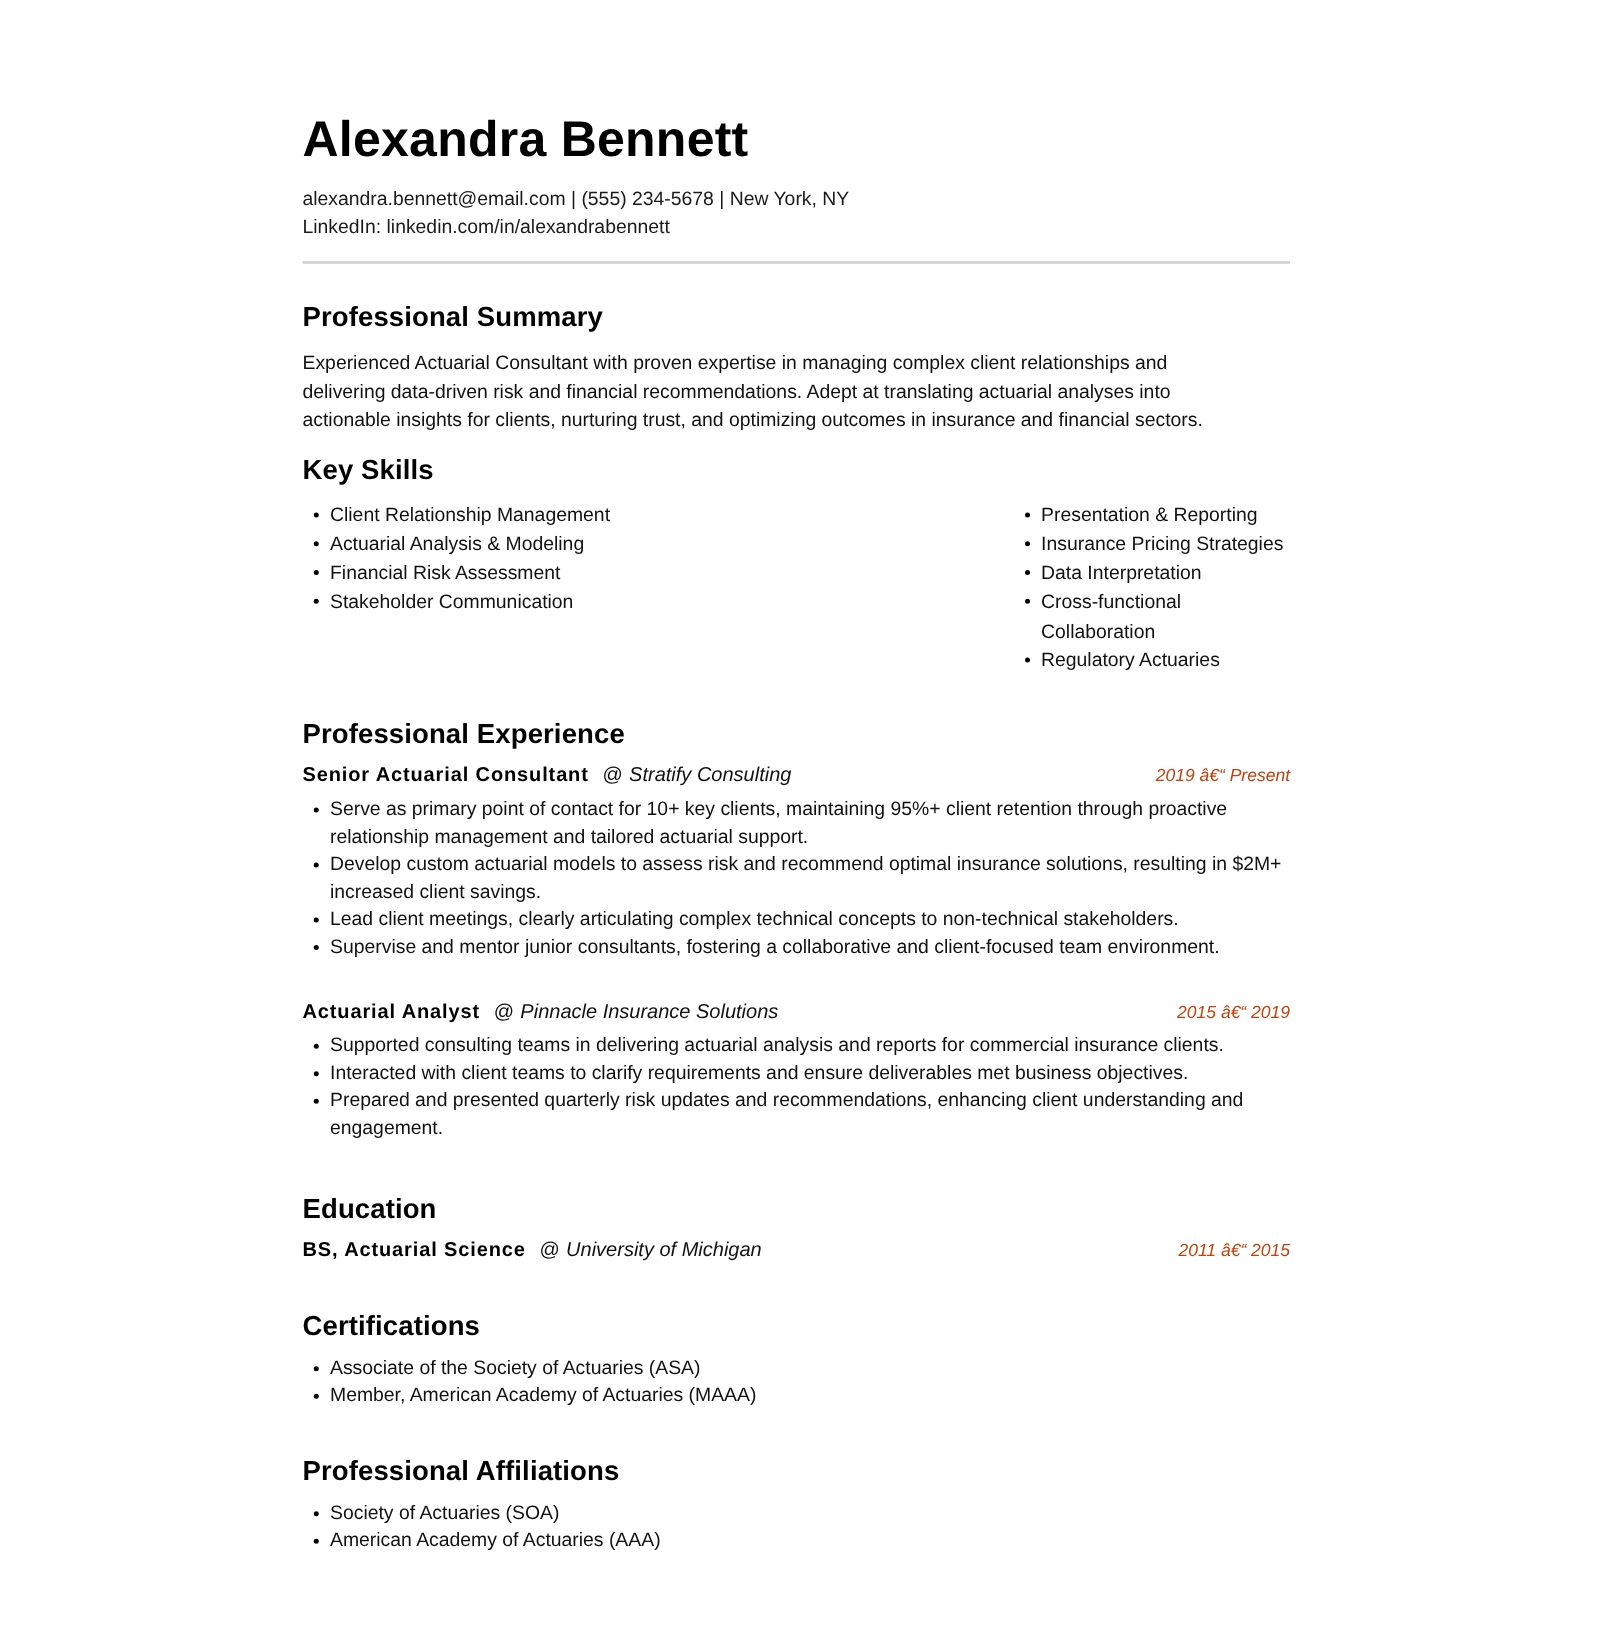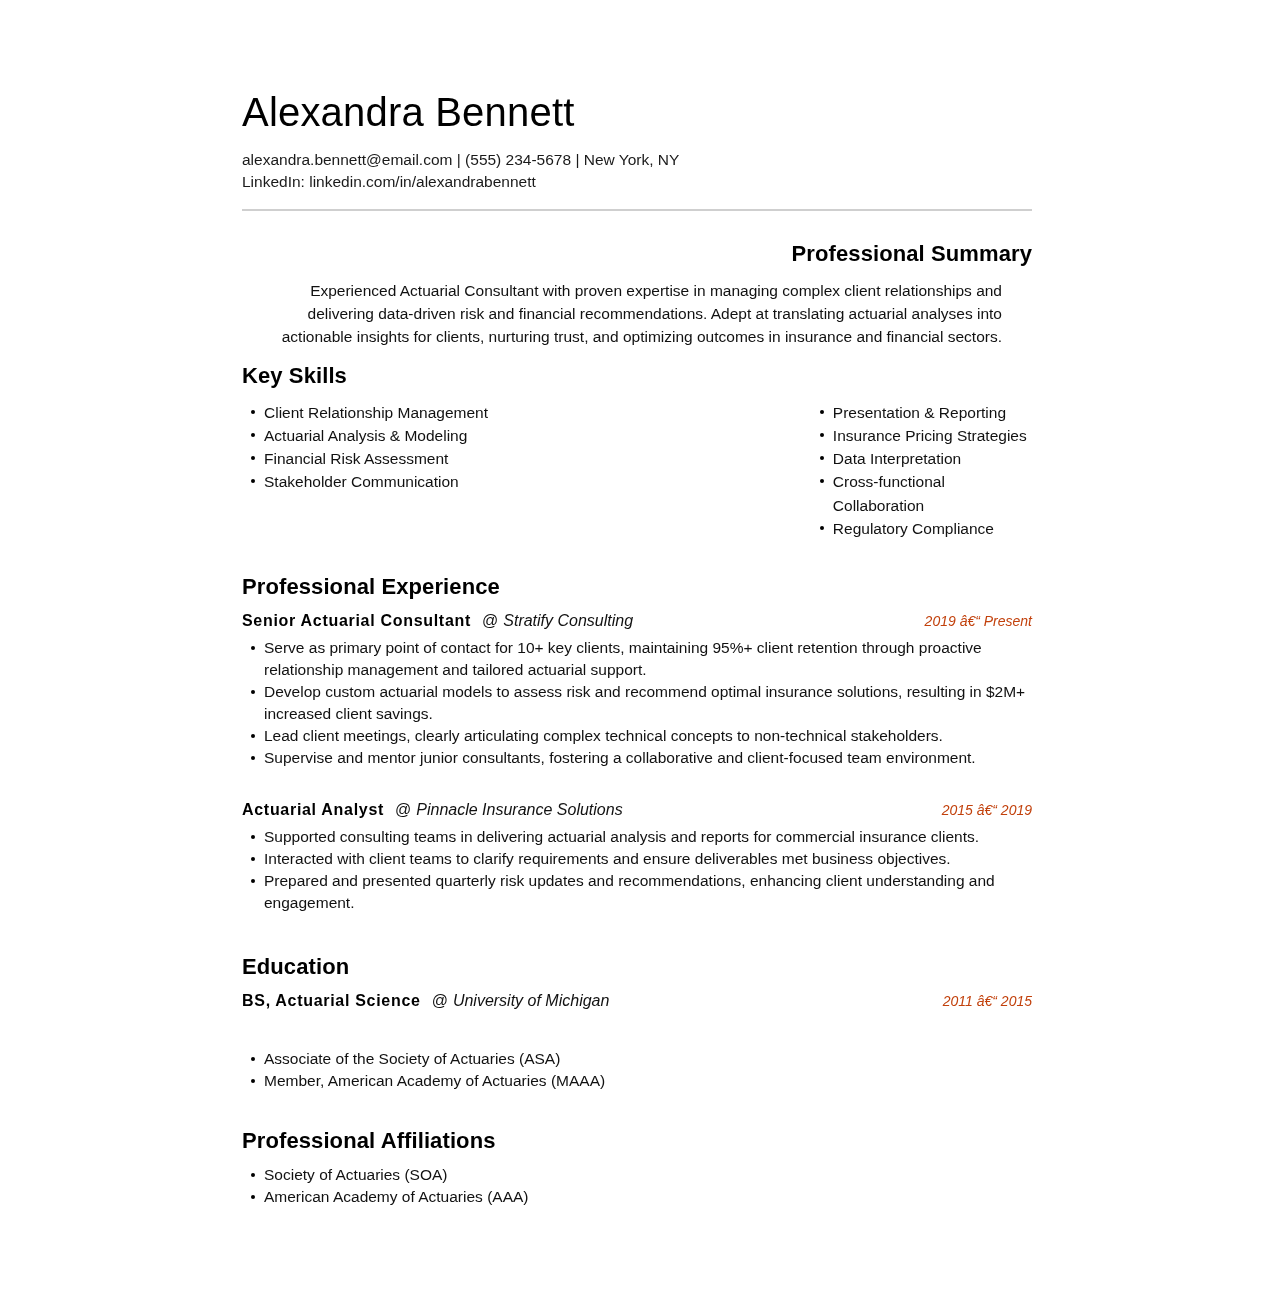--- a/index.html
+++ b/index.html
@@ -24,21 +24,21 @@
   .content {
     position: absolute;
     left: 242px;
     top: 90px;
     width: 790px;
   }
 
   
   .name {
     font-size: 40px;
-    font-weight: normal;
+    font-weight: bold;
     letter-spacing: 0.2px;
     line-height: 1.12;
     margin: 0 0 14px 0;
     color: #000;
   }
   .contact-line {
     font-size: 15.5px;
     line-height: 1.42;
     color: #1a1a1a;
   }
@@ -165,21 +165,21 @@
   }
   .entry .bullets > li {
     line-height: 1.42;
   }
 
   .exp-list .entry + .entry {
     margin-top: 32px;
   }
 
   
-  .sec-summary { margin-top: 30px; text-align: right; }
+  .sec-summary { margin-top: 30px; }
   .sec-skills { margin-top: 14px; }
   .sec-experience { margin-top: 34px; }
   .sec-education { margin-top: 40px; }
   .sec-certifications { margin-top: 38px; }
   .sec-affiliations { margin-top: 36px; }
 </style>
 </head>
 <body>
 
 <div class="page">
@@ -207,21 +207,21 @@
             <li>Financial Risk Assessment</li>
             <li>Stakeholder Communication</li>
           </ul>
         </div>
         <div class="skills-col right">
           <ul class="bullets">
             <li>Presentation &amp; Reporting</li>
             <li>Insurance Pricing Strategies</li>
             <li>Data Interpretation</li>
             <li>Cross-functional Collaboration</li>
-            <li>Regulatory Compliance</li>
+            <li>Regulatory Actuaries</li>
           </ul>
         </div>
       </div>
     </div>
 
     <div class="section sec-experience">
       <h2 class="section-title">Professional Experience</h2>
 
       <div class="exp-list">
 
@@ -269,20 +269,21 @@
             <span class="entry-title">BS, Actuarial Science</span>
             <span class="entry-at">@</span>
             <span class="entry-org">University of Michigan</span>
           </div>
           <div class="entry-dates">2011 â€“ 2015</div>
         </div>
       </div>
     </div>
 
     <div class="section sec-certifications">
+      <h2 class="section-title tight">Certifications</h2>
       <ul class="bullets">
         <li>Associate of the Society of Actuaries (ASA)</li>
         <li>Member, American Academy of Actuaries (MAAA)</li>
       </ul>
     </div>
 
     <div class="section sec-affiliations">
       <h2 class="section-title tight">Professional Affiliations</h2>
       <ul class="bullets">
         <li>Society of Actuaries (SOA)</li>

